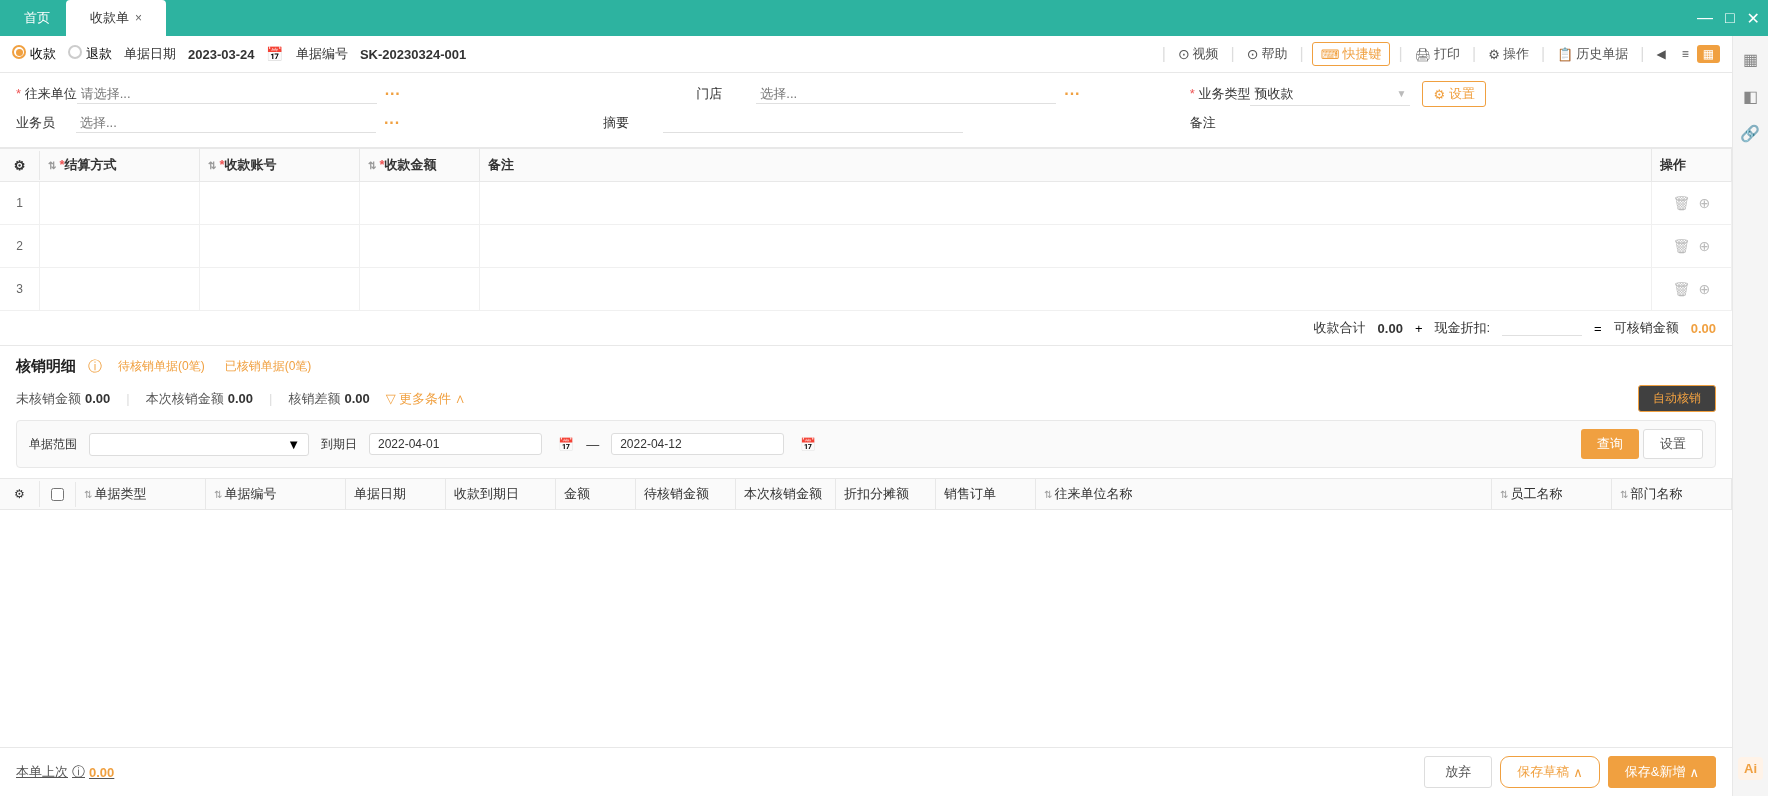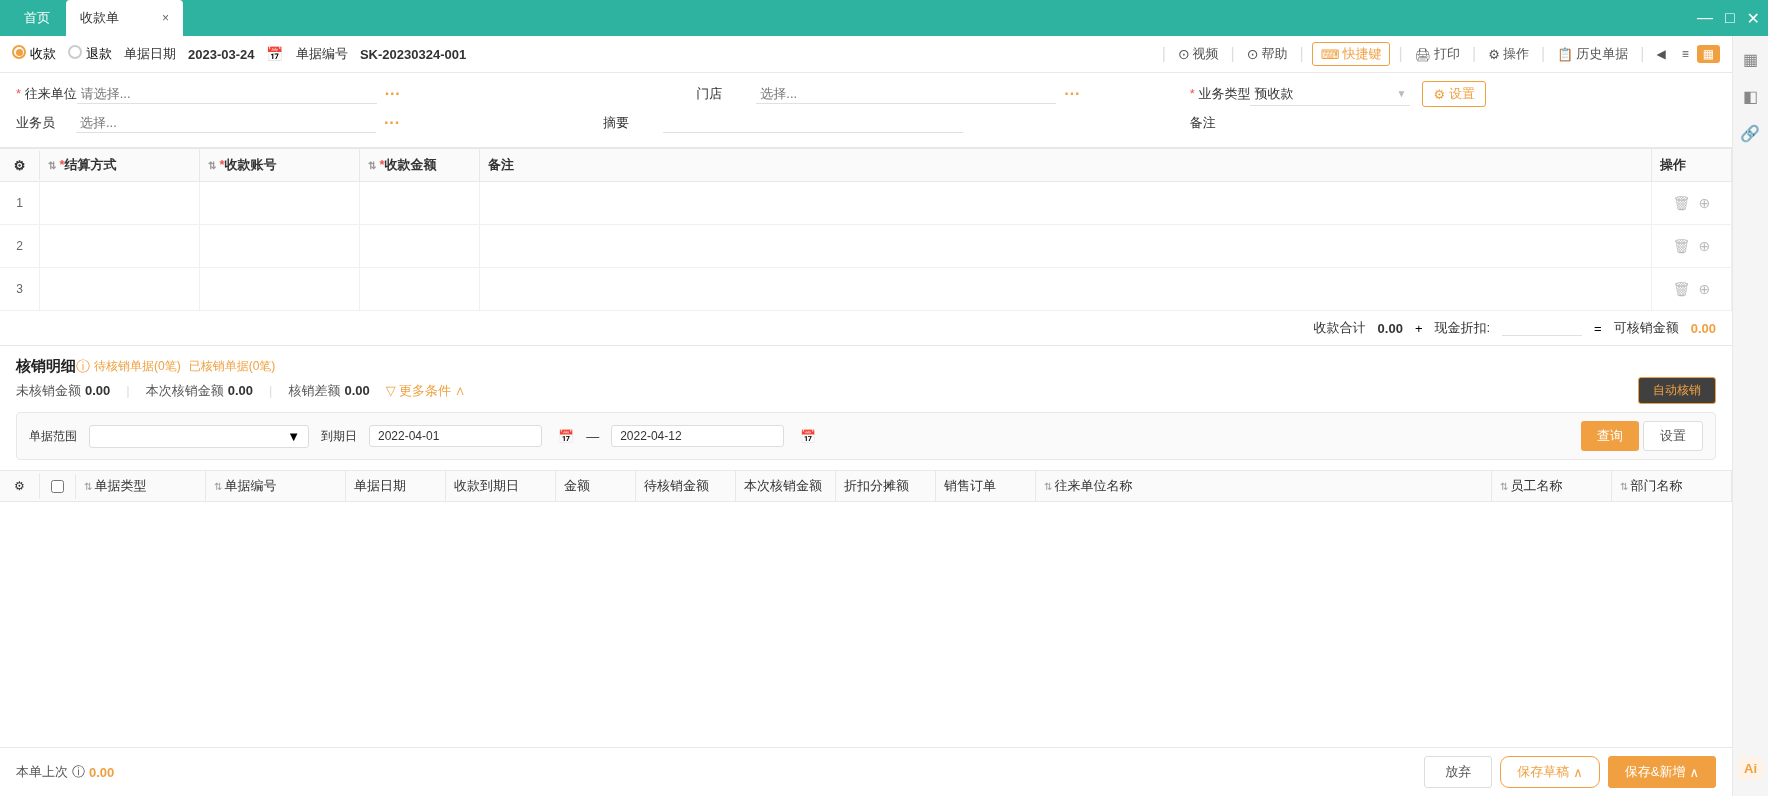--- a/index.html
+++ b/index.html
@@ -7,21 +7,21 @@
 
     
     .tab-bar {
       display: flex; align-items: center; background: #2db3a0; height: 36px; padding: 0 8px;
       position: relative;
     }
     .tab-home {
       color: #fff; padding: 0 16px; height: 100%; display: flex; align-items: center; cursor: pointer; font-size: 13px;
     }
     .tab-active {
-      background: #fff; color: #333; padding: 0 14px; height: 100%; display: flex; align-items: center; cursor: pointer; border-radius: 4px 4px 0 0; font-size: 13px; gap: 37px;
+      background: #fff; color: #333; padding: 0 24px; height: 100%; display: flex; align-items: center; cursor: pointer; border-radius: 4px 4px 0 0; font-size: 13px;
     }
     .tab-close { margin-left: 6px; color: #666; font-size: 12px; cursor: pointer; }
     .tab-bar-right { margin-left: auto; display: flex; gap: 12px; }
     .tab-bar-btn { color: #fff; background: none; border: none; cursor: pointer; font-size: 16px; }
 
     
     .main-area {
       background: #fff; margin: 0; padding: 0; height: calc(796px - 36px);
       display: flex; flex-direction: column; overflow: hidden;
     }
@@ -84,21 +84,21 @@
       display: flex; align-items: center; justify-content: flex-end; padding: 8px 16px;
       border-bottom: 1px solid #e8e8e8; gap: 12px; background: #fff; flex-shrink: 0;
     }
     .summary-label { color: #333; font-size: 13px; }
     .summary-val { color: #333; font-size: 13px; font-weight: bold; }
     .summary-orange { color: #f0a040; font-weight: bold; }
     .summary-input { border: none; border-bottom: 1px solid #e0e0e0; width: 80px; outline: none; font-size: 13px; }
 
     
     .verify-section { padding: 10px 16px; background: #fff; flex-shrink: 0; }
-    .verify-title-row { display: flex; align-items: center; gap: 0; margin-bottom: 0; text-align: center; }
+    .verify-title-row { display: flex; align-items: center; gap: 12px; margin-bottom: 8px; text-align: center; }
     .verify-title { font-size: 15px; font-weight: bold; color: #222; }
     .verify-info-icon { color: #f0a040; cursor: pointer; font-size: 14px; }
     .verify-tab { color: #f0a040; cursor: pointer; font-size: 12px; padding: 2px 4px; }
     .verify-stats-row { display: flex; align-items: center; gap: 16px; margin-bottom: 8px; }
     .stat-item { display: flex; align-items: center; gap: 4px; font-size: 12px; color: #555; }
     .stat-val { color: #333; font-weight: bold; }
     .stat-sep { color: #ddd; }
     .auto-btn { margin-left: auto; background: #404040; border: 1px solid #f0a040; color: #f0a040; padding: 4px 14px; border-radius: 3px; cursor: pointer; font-size: 12px; }
     .more-filter { color: #f0a040; cursor: pointer; font-size: 12px; margin-right: 8px; }
 
@@ -132,21 +132,21 @@
     .col-xsorder { width: 100px; }
     .col-laiwang { flex: 1; min-width: 140px; }
     .col-yuangong { width: 120px; }
     .col-bumen { width: 120px; }
 
     
     .footer-row {
       display: flex; align-items: center; padding: 8px 16px; border-top: 1px solid #e8e8e8;
       background: #fff; margin-top: auto; flex-shrink: 0;
     }
-    .footer-stat { display: flex; align-items: center; gap: 4px; font-size: 12px; color: #555; }
+    .footer-stat { display: flex; align-items: center; gap: 4px; font-size: 12px; color: #555; text-decoration: underline; }
     .footer-stat-val { color: #f0a040; font-weight: bold; }
     .footer-btns { margin-left: auto; display: flex; gap: 8px; }
     .btn-abandon { background: #fff; border: 1px solid #ddd; color: #555; padding: 6px 20px; border-radius: 3px; cursor: pointer; font-size: 13px; }
     .btn-save-draft { background: #fff; border: 1px solid #f0a040; color: #f0a040; padding: 6px 16px; border-radius: 9px; cursor: pointer; font-size: 13px; display: flex; align-items: center; gap: 4px; }
     .btn-save-new { background: #f0a040; border: 1px solid #f0a040; color: #fff; padding: 6px 16px; border-radius: 3px; cursor: pointer; font-size: 13px; display: flex; align-items: center; gap: 4px; }
 
     
     .right-sidebar {
       position: fixed; right: 0; top: 36px; bottom: 0; width: 36px;
       background: #f5f5f5; border-left: 1px solid #e8e8e8;

